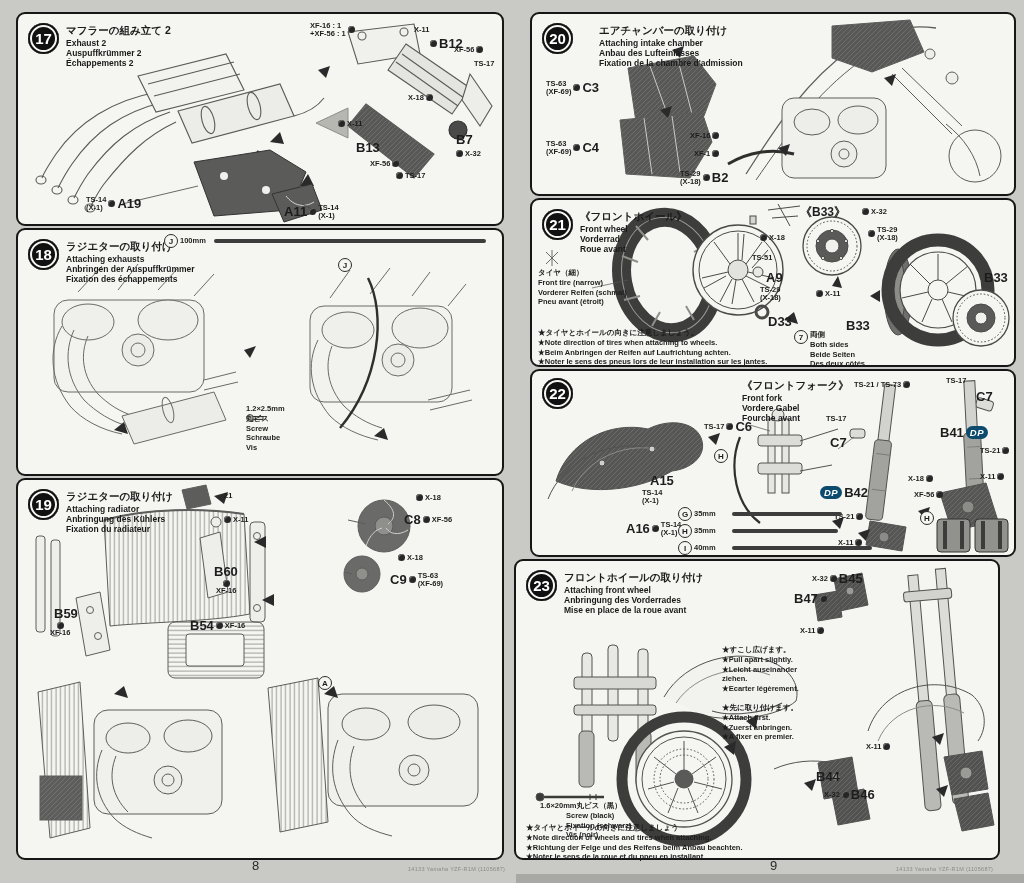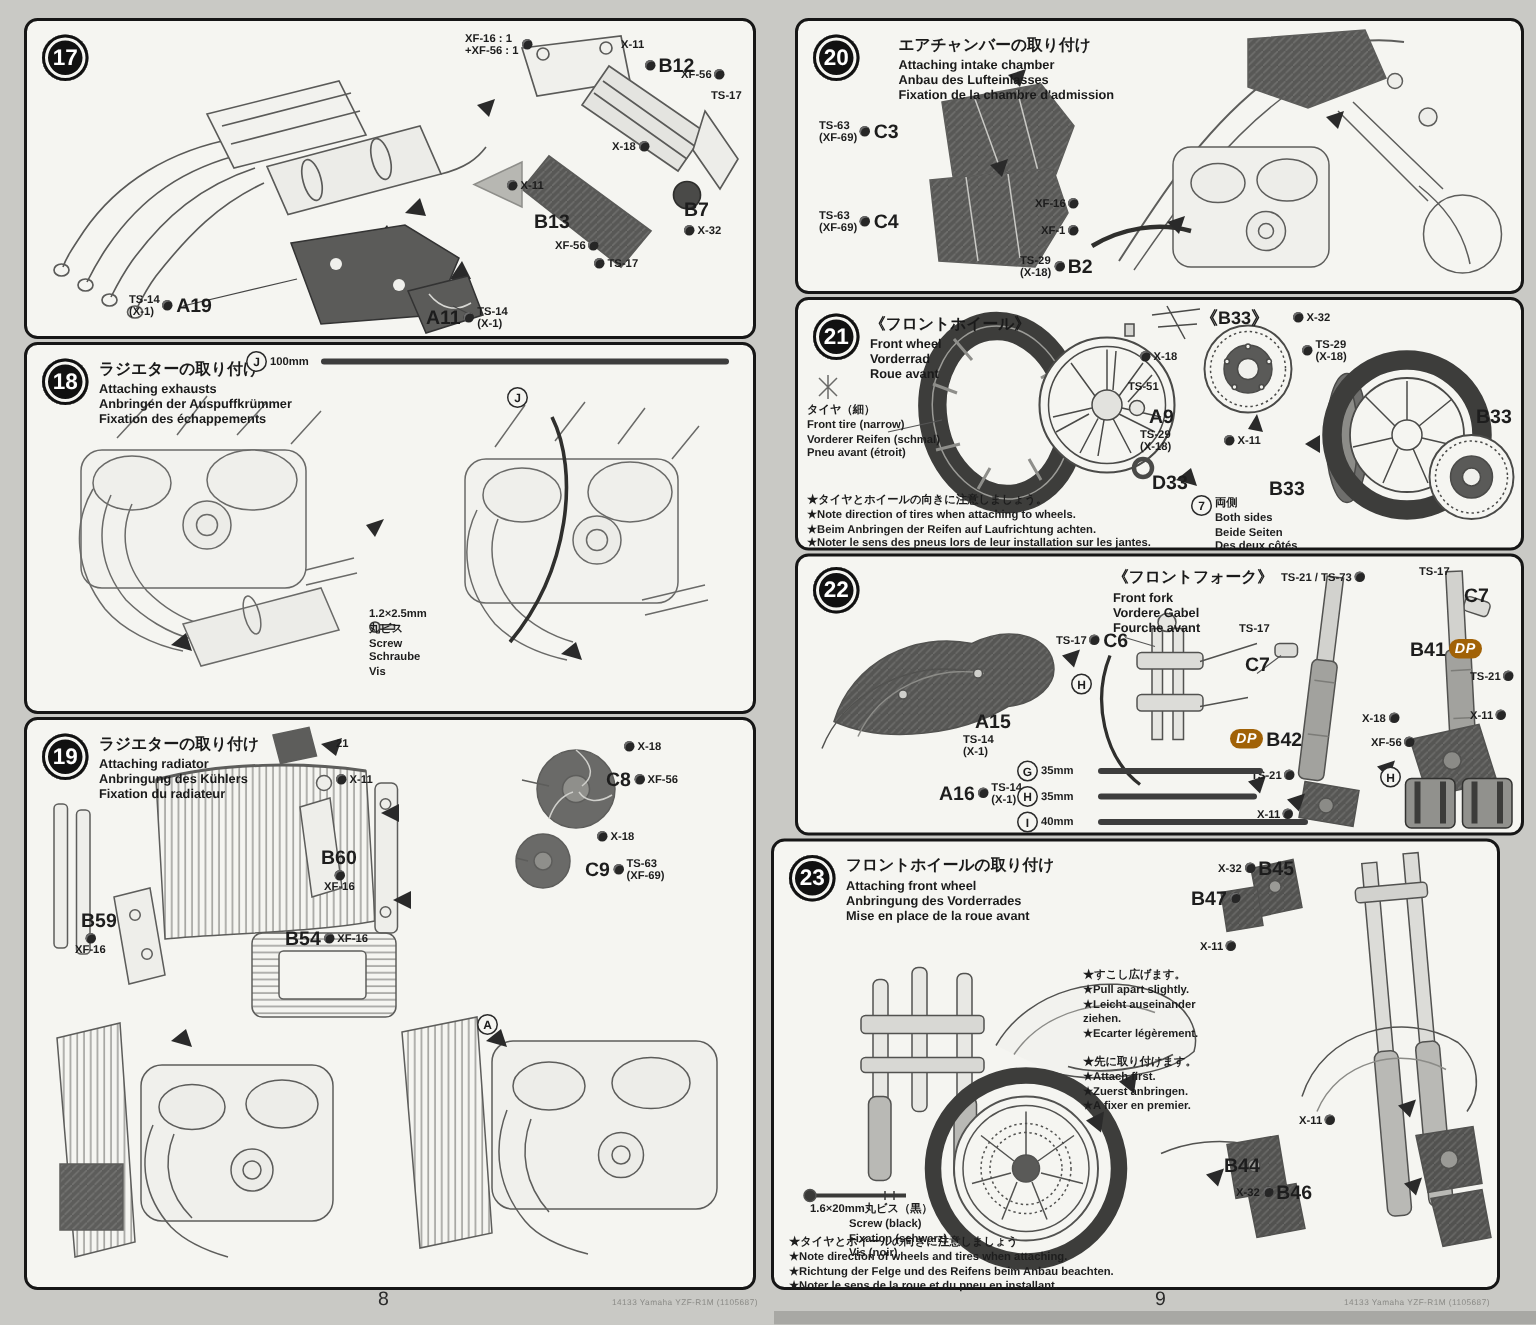--- a/index.html
+++ b/index.html
@@ -12,21 +12,21 @@
   .hdr{position:absolute;font-weight:bold;line-height:1.2;color:#1a1a1a;}
   .hdr .ja{font-size:10.5px;margin-bottom:1px;}
   .hdr .ln{font-size:8.5px;}
   .co{position:absolute;display:flex;align-items:center;gap:2px;font-weight:bold;color:#1d1d1d;}
   .pc{font-size:7.5px;line-height:1.05;}
   .pn{font-size:13px;}
   .pre{white-space:pre-line;}
   .dot{width:7px;height:7px;border-radius:50%;background:#262626;box-shadow:inset 1px 1px 0 #6a6a6a;flex:0 0 auto;}
   .circ{width:12px;height:12px;border:1.3px solid #2a2a2a;border-radius:50%;font-size:8px;font-weight:bold;
         display:flex;align-items:center;justify-content:center;background:#f5f5f1;flex:0 0 auto;}
-  .dp{background:#a16207;color:#fff;font-style:italic;font-weight:bold;font-size:9.5px;border-radius:8px;
+  .dp{background:#0c4a6e;color:#fff;font-style:italic;font-weight:bold;font-size:9.5px;border-radius:8px;
       padding:1px 4px;letter-spacing:.5px;}
   .note{position:absolute;font-size:7.5px;line-height:1.3;color:#1d1d1d;font-weight:bold;}
   .bar{position:absolute;height:4px;background:#3d3d3d;border-radius:2px;}
   .pgnum{position:absolute;font-size:13px;color:#2a2a2a;}
   .ftr{position:absolute;font-size:5.5px;color:#8a8a86;letter-spacing:.3px;}
   svg{position:absolute;left:0;top:0;}
   .scanband{position:absolute;background:#a8a8a4;}
 </style>
 </head>
 <body>
@@ -74,20 +74,26 @@
       </g>
       <polygon points="176,148 252,136 288,158 272,196 196,202" fill="#5b5b59" stroke="#333"></polygon>
       <circle cx="206" cy="162" r="4" fill="#f0f0ec"></circle>
         <circle cx="248" cy="176" r="4" fill="#f0f0ec"></circle>
       <polygon points="254,180 294,170 304,196 266,208" fill="#5b5b59" stroke="#333"></polygon>
       <path d="M268,182 C276,192 286,194 296,188" stroke="#d8d8d4" fill="none"></path>
       <line x1="104" y1="190" x2="180" y2="172" stroke="#444" stroke-width=".8"></line>
       <line x1="296" y1="196" x2="284" y2="190" stroke="#444" stroke-width=".8"></line>
     </svg>
     <div class="badge" style="left:10px;top:9px;">17</div>
+    <div class="hdr" style="left:48px;top:10px;">
+      <div class="ja">マフラーの組み立て 2</div>
+      <div class="ln">Exhaust 2</div>
+      <div class="ln">Auspuffkrümmer 2</div>
+      <div class="ln">Échappements 2</div>
+    </div>
     <div class="co" style="left:292px;top:8px;">
         <span class="pc pre">XF-16 : 1
 +XF-56 : 1</span>
         <span class="dot"></span>
       </div>
     <div class="co" style="left:396px;top:12px;">
         <span class="pc">X-11</span>
       </div>
     <div class="co" style="left:412px;top:22px;">
         <span class="dot"></span>

